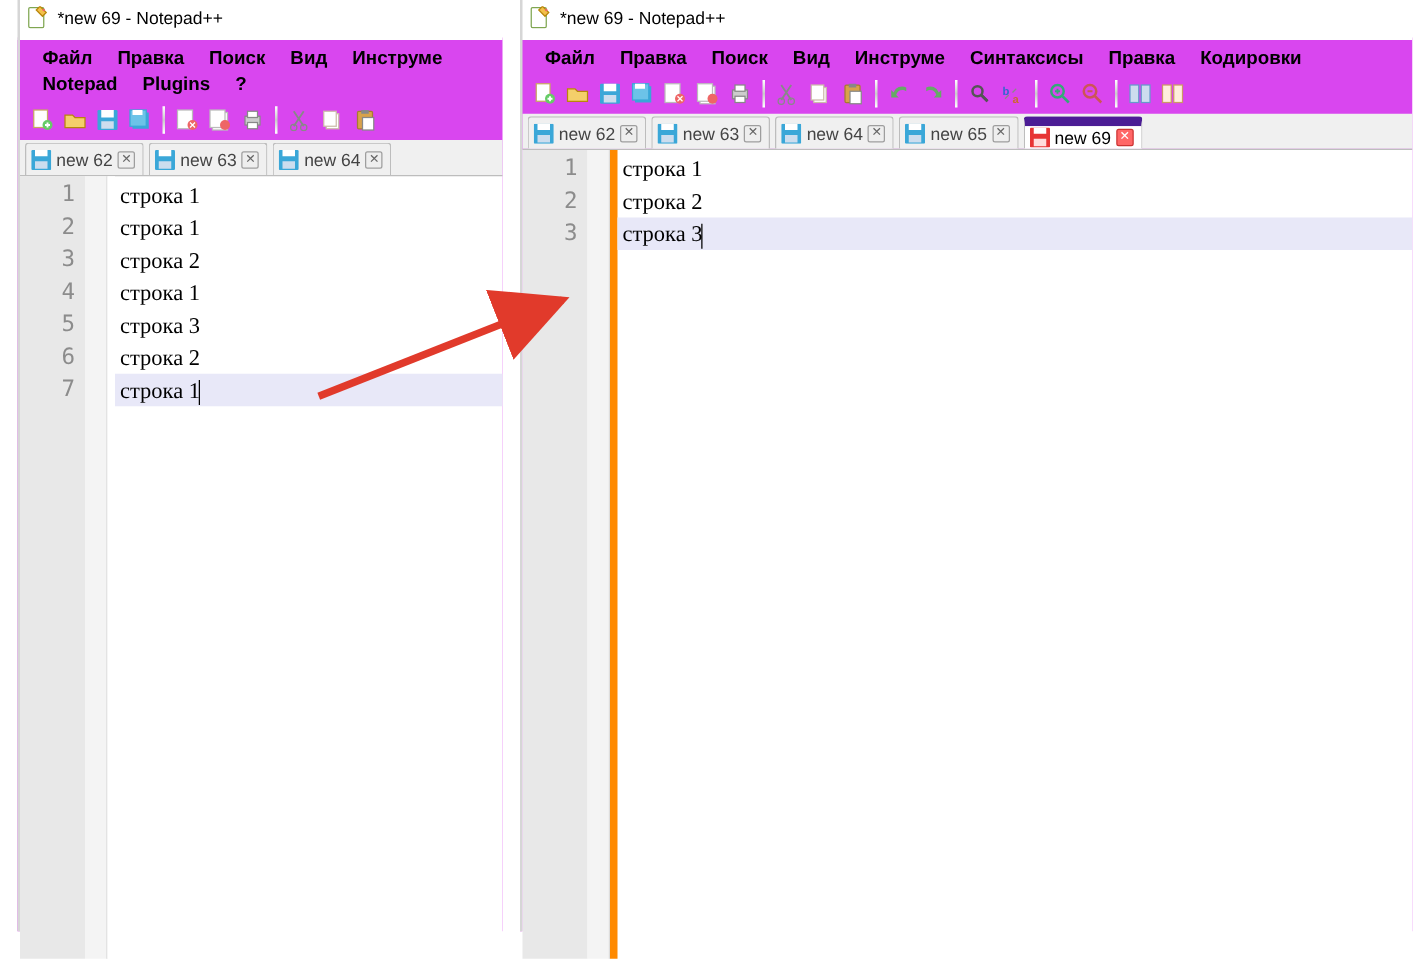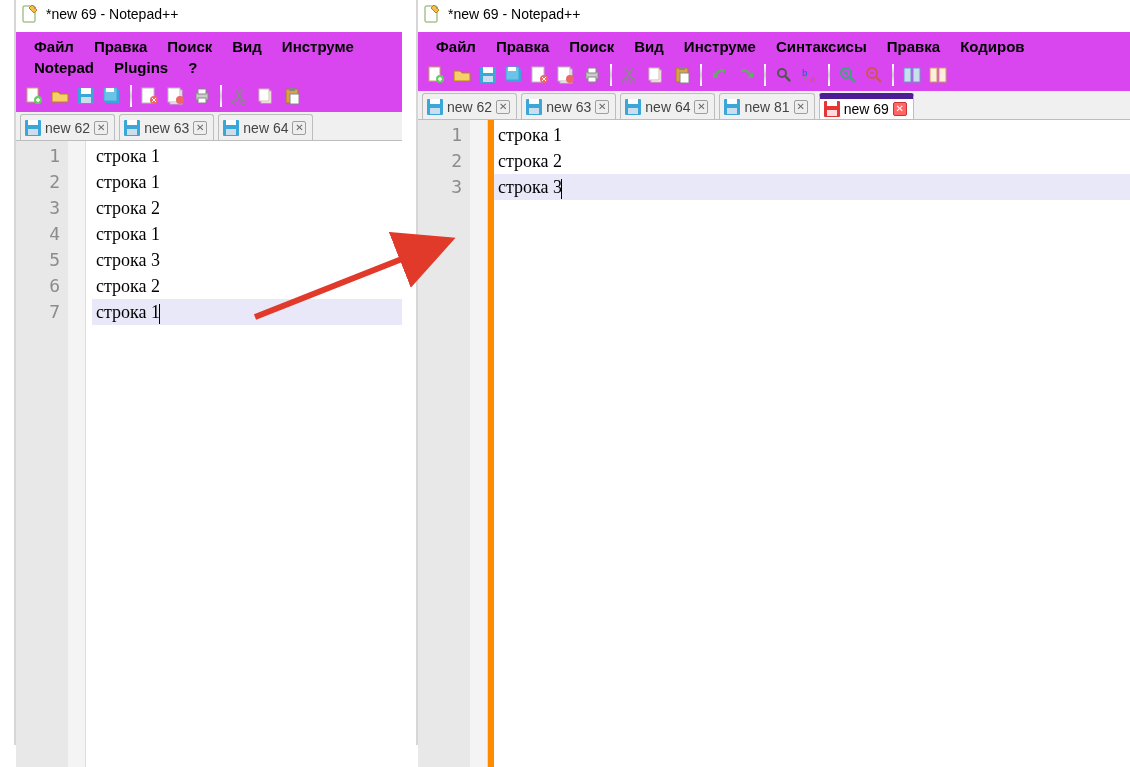--- a/index.html
+++ b/index.html
@@ -94,21 +94,21 @@
     border-radius: 3px 3px 0 0;
     height: 26px;
     padding: 0 6px 0 4px;
     gap: 4px;
     cursor: pointer;
     position:relative;
     white-space: nowrap;
   }
   .tab.active {
     background: #fff;
-    border-top: 6px solid #4c1d95;
+    border-top: 8px solid #4c1d95;
   }
   .tab-label { font-size: 14px; color: #444; }
   .tab-close {
     width:14px;height:14px;border:1px solid #9e9e9e;border-radius:2px;
     display:flex;align-items:center;justify-content:center;
     font-size:10px;line-height:1;color:#666;background:#eee;
   }
   .disk-icon{width:16px;height:16px;display:block}
   .disk-blue{fill:#3aa7d8}
   .disk-red{fill:#e73535}
@@ -317,21 +317,21 @@
     <span class="title-text">*new 69 - Notepad++</span>
   </div>
   <div class="menubar">
     <span class="menu-item">Файл</span>
     <span class="menu-item">Правка</span>
     <span class="menu-item">Поиск</span>
     <span class="menu-item">Вид</span>
     <span class="menu-item">Инструме</span>
     <span class="menu-item">Синтаксисы</span>
     <span class="menu-item">Правка</span>
-    <span class="menu-item">Кодиров</span>
+    <span class="menu-item">Кодировки</span>
   </div>
   <div class="toolbar">
     <span class="tbtn">
         <svg width="18" height="18">
           <rect x="2" y="1" width="11" height="14" fill="#fff" stroke="#c8a862"></rect>
           <circle cx="13" cy="13" r="4" fill="#6c6"></circle>
           <path d="M13 11v4M11 13h4" stroke="#fff" stroke-width="1.5"></path>
         </svg>
       </span>
     <span class="tbtn">
@@ -477,21 +477,21 @@
         </svg>
       <span class="tab-label">new 64</span>
       <span class="tab-close">✕</span>
     </div>
     <div class="tab">
       <svg class="disk-icon" viewBox="0 0 16 16">
           <rect width="16" height="16" rx="1" class="disk-blue"></rect>
           <rect x="3" y="0" width="10" height="5" fill="#fff"></rect>
           <rect x="3" y="9" width="10" height="6" fill="#cde"></rect>
         </svg>
-      <span class="tab-label">new 81</span>
+      <span class="tab-label">new 65</span>
       <span class="tab-close">✕</span>
     </div>
     <div class="tab active">
       <svg class="disk-icon" viewBox="0 0 16 16">
           <rect width="16" height="16" rx="1" class="disk-red"></rect>
           <rect x="3" y="0" width="10" height="5" fill="#fff"></rect>
           <rect x="3" y="9" width="10" height="6" fill="#fdd"></rect>
         </svg>
       <span class="tab-label" style="color:#000">new 69</span>
       <span class="tab-close" style="background:#f66;border-color:#c33;color:#fff">✕</span>

